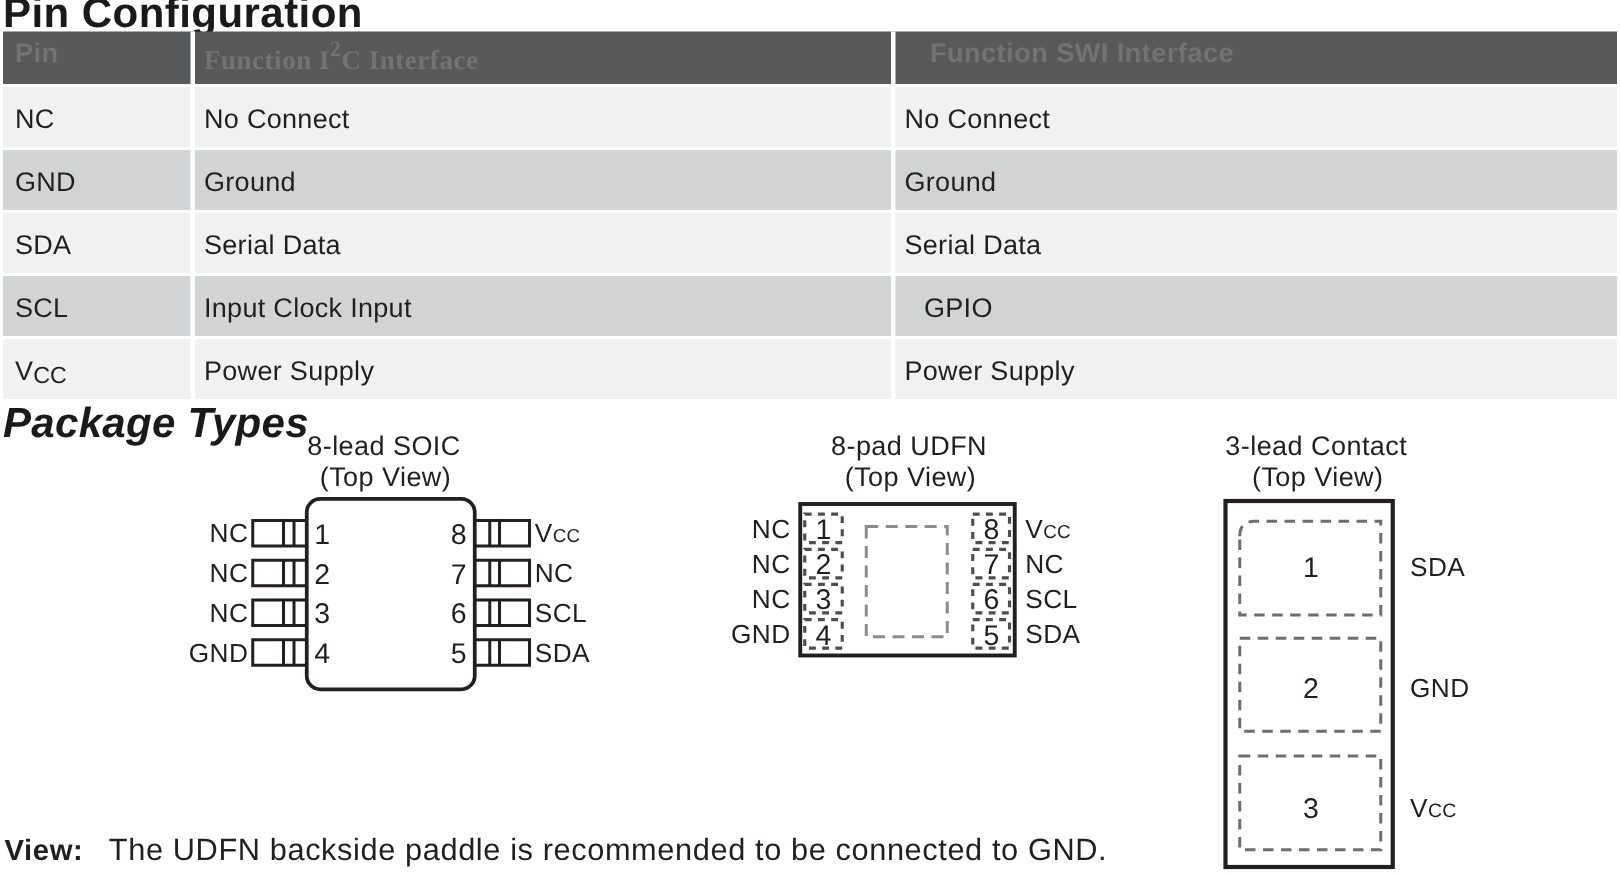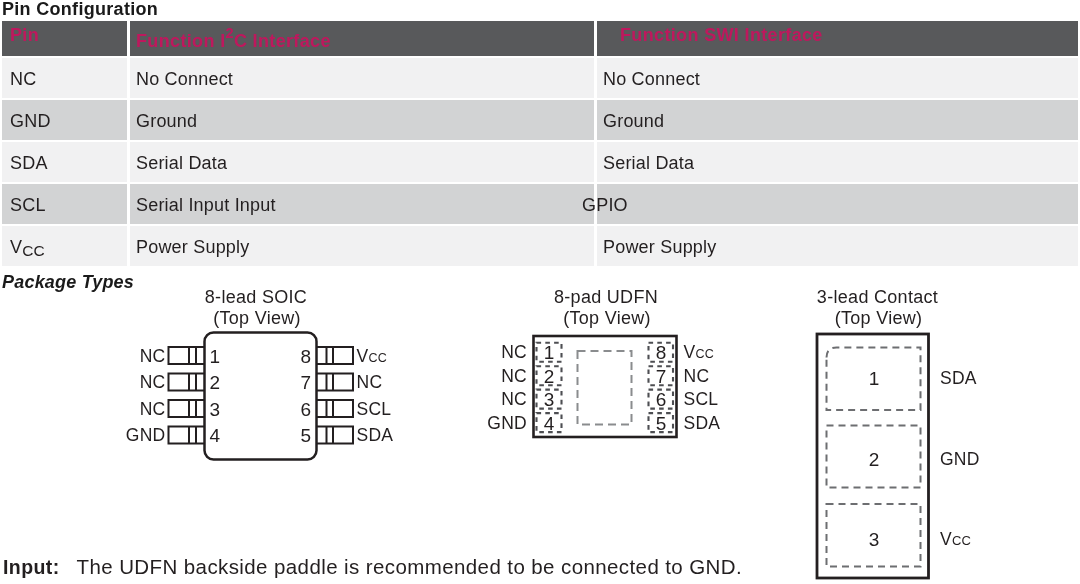--- a/index.html
+++ b/index.html
@@ -1,57 +1,57 @@
 <!DOCTYPE html>
 <html><head>
 <meta charset="utf-8">
 <style>
   * { margin:0; padding:0; box-sizing:border-box; }
   html,body { width:1080px; height:584px; background:#ffffff; overflow:hidden; }
   body { position:relative; font-family:"Liberation Sans", sans-serif; color:#231f20; }
   .abs { position:absolute; }
-  .hd { font-weight:bold; font-size:18px; color:#1a1a1a; letter-spacing:0.3px; line-height:20px; }
+  .hd { font-weight:bold; font-size:28px; color:#1a1a1a; letter-spacing:0.3px; line-height:20px; }
   .cell { position:absolute; font-size:18px; line-height:18px; letter-spacing:0.2px; white-space:nowrap; }
-  .hcell { position:absolute; font-size:18px; line-height:18px; letter-spacing:0.35px; font-weight:bold; color:#be185d; white-space:nowrap; }
+  .hcell { position:absolute; font-size:18px; line-height:18px; letter-spacing:0.35px; font-weight:bold; color:#737373; white-space:nowrap; }
   sup.i2c { font-size:14.5px; position:relative; top:-2px; }
 </style>
 </head>
 <body>
 
 <div class="abs hd" style="left:2px; top:-1px;">Pin Configuration</div>
 
 <div class="abs" style="left:2px; top:21px;  width:1076px; height:35px; background:#58595b;"></div>
 <div class="abs" style="left:2px; top:58px;  width:1076px; height:40px; background:#f1f1f2;"></div>
 <div class="abs" style="left:2px; top:100px; width:1076px; height:40px; background:#d2d3d4;"></div>
 <div class="abs" style="left:2px; top:142px; width:1076px; height:40px; background:#f1f1f2;"></div>
 <div class="abs" style="left:2px; top:184px; width:1076px; height:40px; background:#d2d3d4;"></div>
 <div class="abs" style="left:2px; top:226px; width:1076px; height:40px; background:#f1f1f2;"></div>
 
 <div class="abs" style="left:127px; top:21px; width:3px; height:245px; background:#ffffff;"></div>
 <div class="abs" style="left:594px; top:21px; width:3px; height:245px; background:#ffffff;"></div>
 
 <div class="hcell" style="left:10px;  top:25.5px;">Pin</div>
-<div class="hcell" style="left:136px; top:25.5px;">Function I<sup class="i2c">2</sup>C Interface</div>
+<div class="hcell" style="left:136px; top:25.5px;font-family:Liberation Serif, serif;">Function I<sup class="i2c">2</sup>C Interface</div>
 <div class="hcell" style="left:620px; top:25.5px;">Function SWI Interface</div>
 
 <div class="cell" style="left:10px;  top:69.8px;">NC</div>
 <div class="cell" style="left:136px; top:69.8px;">No Connect</div>
 <div class="cell" style="left:603px; top:69.8px;">No Connect</div>
 
 <div class="cell" style="left:10px;  top:111.8px;">GND</div>
 <div class="cell" style="left:136px; top:111.8px;">Ground</div>
 <div class="cell" style="left:603px; top:111.8px;">Ground</div>
 
 <div class="cell" style="left:10px;  top:153.8px;">SDA</div>
 <div class="cell" style="left:136px; top:153.8px;">Serial Data</div>
 <div class="cell" style="left:603px; top:153.8px;">Serial Data</div>
 
 <div class="cell" style="left:10px;  top:195.8px;">SCL</div>
-<div class="cell" style="left:136px; top:195.8px;">Serial Input Input</div>
-<div class="cell" style="left:582px; top:195.8px;">GPIO</div>
+<div class="cell" style="left:136px; top:195.8px;">Input Clock Input</div>
+<div class="cell" style="left:616px; top:195.8px;">GPIO</div>
 
 <div class="cell" style="left:10px;  top:237.8px;">V<span style="font-size:15.5px; vertical-align:-2.5px; letter-spacing:0;">CC</span></div>
 <div class="cell" style="left:136px; top:237.8px;">Power Supply</div>
 <div class="cell" style="left:603px; top:237.8px;">Power Supply</div>
 
 <div class="abs hd" style="left:2px; top:272px; letter-spacing:0.2px;font-style:italic;">Package Types</div>
 
 <svg class="abs" style="left:0; top:280px;" width="1080" height="304" viewBox="0 280 1080 304" fill="none" stroke="none">
   <g font-family="Liberation Sans, sans-serif" fill="#231f20" font-size="18" letter-spacing="0.3">
 
@@ -159,13 +159,13 @@
     <text x="874" y="465.5">2</text>
     <text x="874" y="545.5">3</text>
   </g>
   <g font-family="Liberation Sans, sans-serif" fill="#231f20" font-size="17.5" letter-spacing="0.25">
     <text x="940" y="383.7">SDA</text>
     <text x="940" y="464.7">GND</text>
     <text x="940" y="544.7">V<tspan font-size="13">CC</tspan></text>
   </g>
 </svg>
 
-<div class="abs" style="left:3px; top:557px; font-size:20.5px; line-height:20.5px; letter-spacing:0.4px;"><span style="font-weight:bold; font-size:19.5px;">Input:</span><span style="display:inline-block; width:17px;"></span>The UDFN backside paddle is recommended to be connected to GND.</div>
+<div class="abs" style="left:3px; top:557px; font-size:20.5px; line-height:20.5px; letter-spacing:0.4px;"><span style="font-weight:bold; font-size:19.5px;">View:</span><span style="display:inline-block; width:17px;"></span>The UDFN backside paddle is recommended to be connected to GND.</div>
 
 </body></html>

